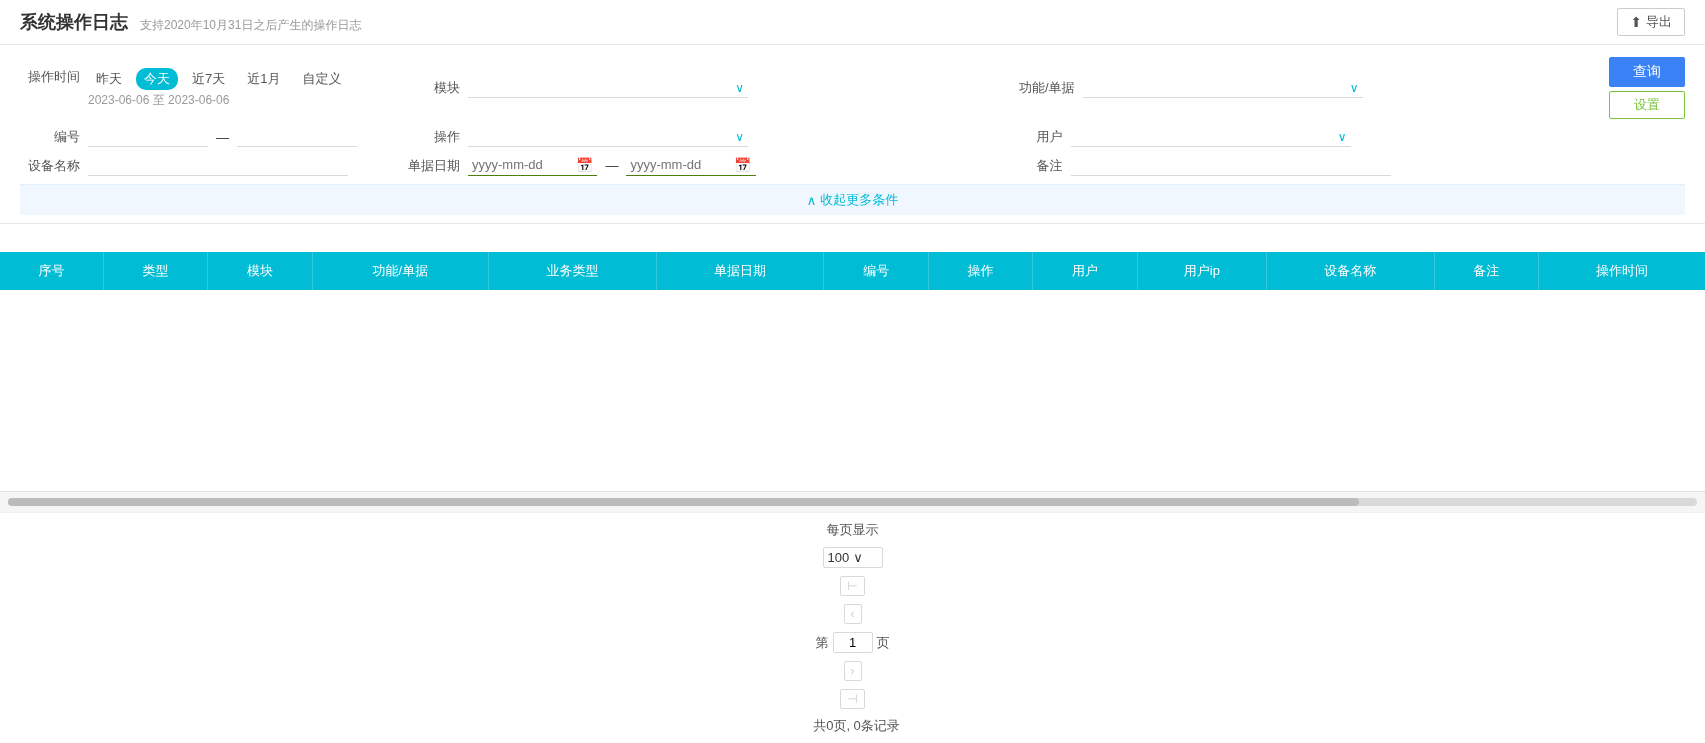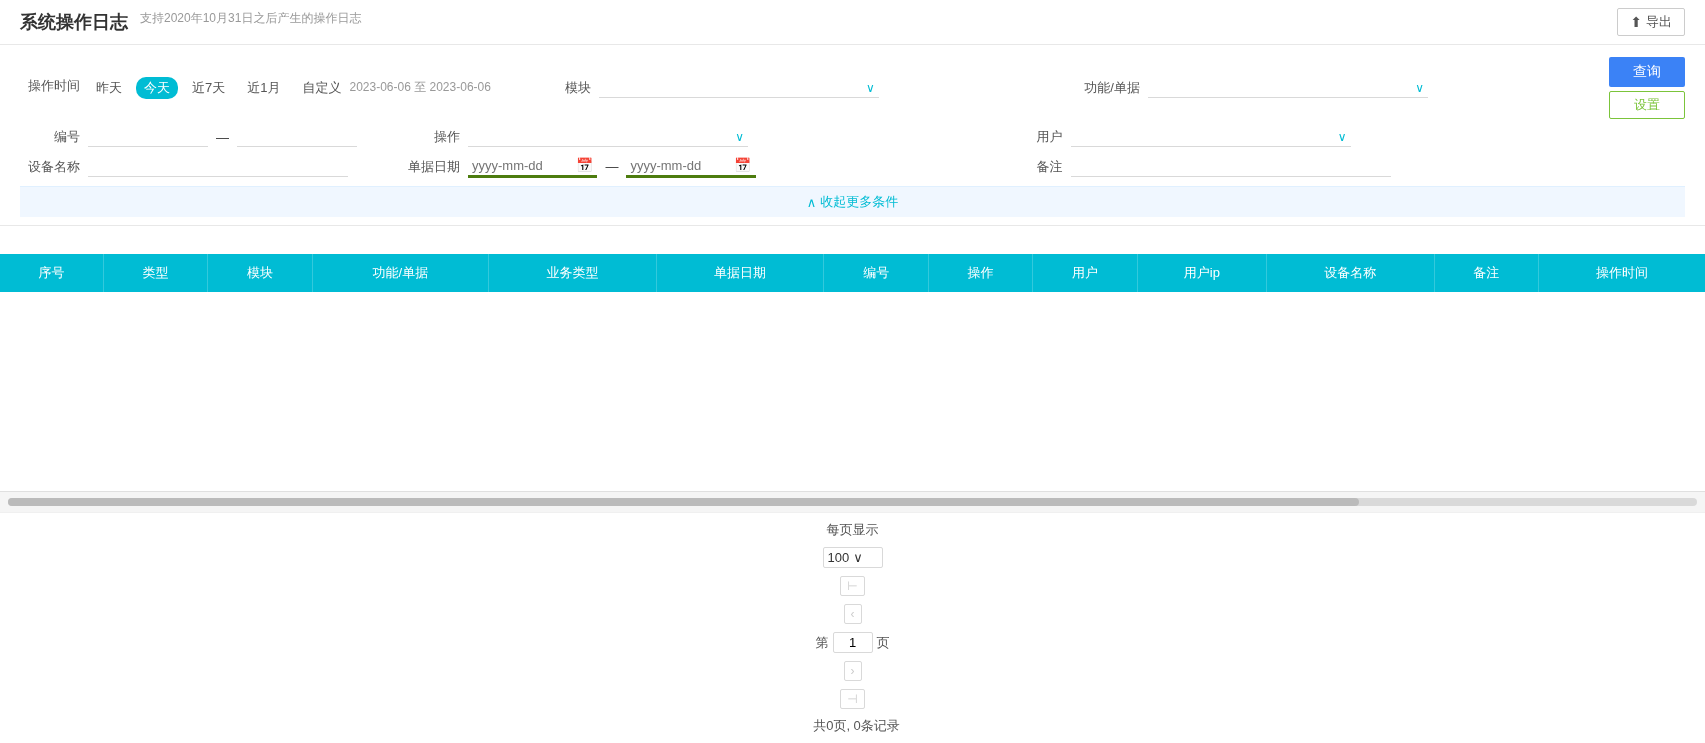--- a/index.html
+++ b/index.html
@@ -3,21 +3,21 @@
   <meta charset="utf-8">
   <style>
     * { box-sizing: border-box; margin: 0; padding: 0; }
     body { font-family: 'Microsoft YaHei', Arial, sans-serif; font-size: 13px; background: #f0f2f5; color: #333; height: 743px; overflow: hidden; display: flex; flex-direction: column; }
 
     
     .page-header {
       display: flex; align-items: center; justify-content: space-between;
       padding: 8px 20px; background: #fff; border-bottom: 1px solid #e8e8e8; min-height: 44px;
     }
-    .page-header-left { display: flex; align-items: flex-start; gap: 12px; }
+    .page-header-left { display: flex; align-items: flex-end; gap: 12px; }
     .page-title { font-size: 18px; font-weight: bold; color: #333; }
     .page-subtitle { font-size: 12px; color: #999; }
     .export-btn {
       display: flex; align-items: center; gap: 4px; border: 1px solid #ccc;
       background: #fff; padding: 4px 12px; cursor: pointer; border-radius: 2px; font-size: 13px; color: #555;
     }
 
     
     .filter-area {
       background: #fff; padding: 12px 20px 8px; border-bottom: 1px solid #e8e8e8;
@@ -43,21 +43,21 @@
       padding: 2px 4px; width: 220px; cursor: pointer; position: relative;
     }
     .filter-select-text { flex: 1; color: #999; font-size: 13px; }
     .chevron-icon { color: #00bcd4; font-size: 12px; }
 
     
     .dash { margin: 0 8px; color: #333; }
 
     
     .date-input-wrap {
-      display: flex; align-items: flex-end; border-bottom: 3px solid #4d7c0f;
+      display: flex; align-items: flex-start; border-bottom: 1px solid #4d7c0f;
       padding: 2px 4px; gap: 4px; cursor: pointer;
     }
     .date-input { border: none; outline: none; background: transparent; font-size: 13px; color: #bbb; width: 100px; }
     .cal-icon { color: #00bcd4; font-size: 14px; cursor: pointer; }
     .query-btn {
       background: #3b82f6; color: #fff; border: none; padding: 6px 20px;
       cursor: pointer; border-radius: 2px; font-size: 14px; font-weight: 500;
     }
     .settings-btn {
       background: #fff; color: #7bc43a; border: 1px solid #7bc43a; padding: 4px 24px;
@@ -135,21 +135,21 @@
     <span>导出</span>
   </button>
 </div>
 
 <div class="filter-area filter-section">
 
   <div class="row-wrap">
 
     <div style="display:flex;align-items:flex-start;min-width:340px;">
       <span class="filter-label">操作时间</span>
-      <div style="display:flex;flex-direction:row;">
+      <div style="display:flex;flex-direction:column;">
         <div class="time-options">
           <button class="time-btn">昨天</button>
           <button class="time-btn active">今天</button>
           <button class="time-btn">近7天</button>
           <button class="time-btn">近1月</button>
           <button class="time-btn">自定义</button>
         </div>
         <div class="time-date">2023-06-06 至 2023-06-06</div>
       </div>
     </div>

